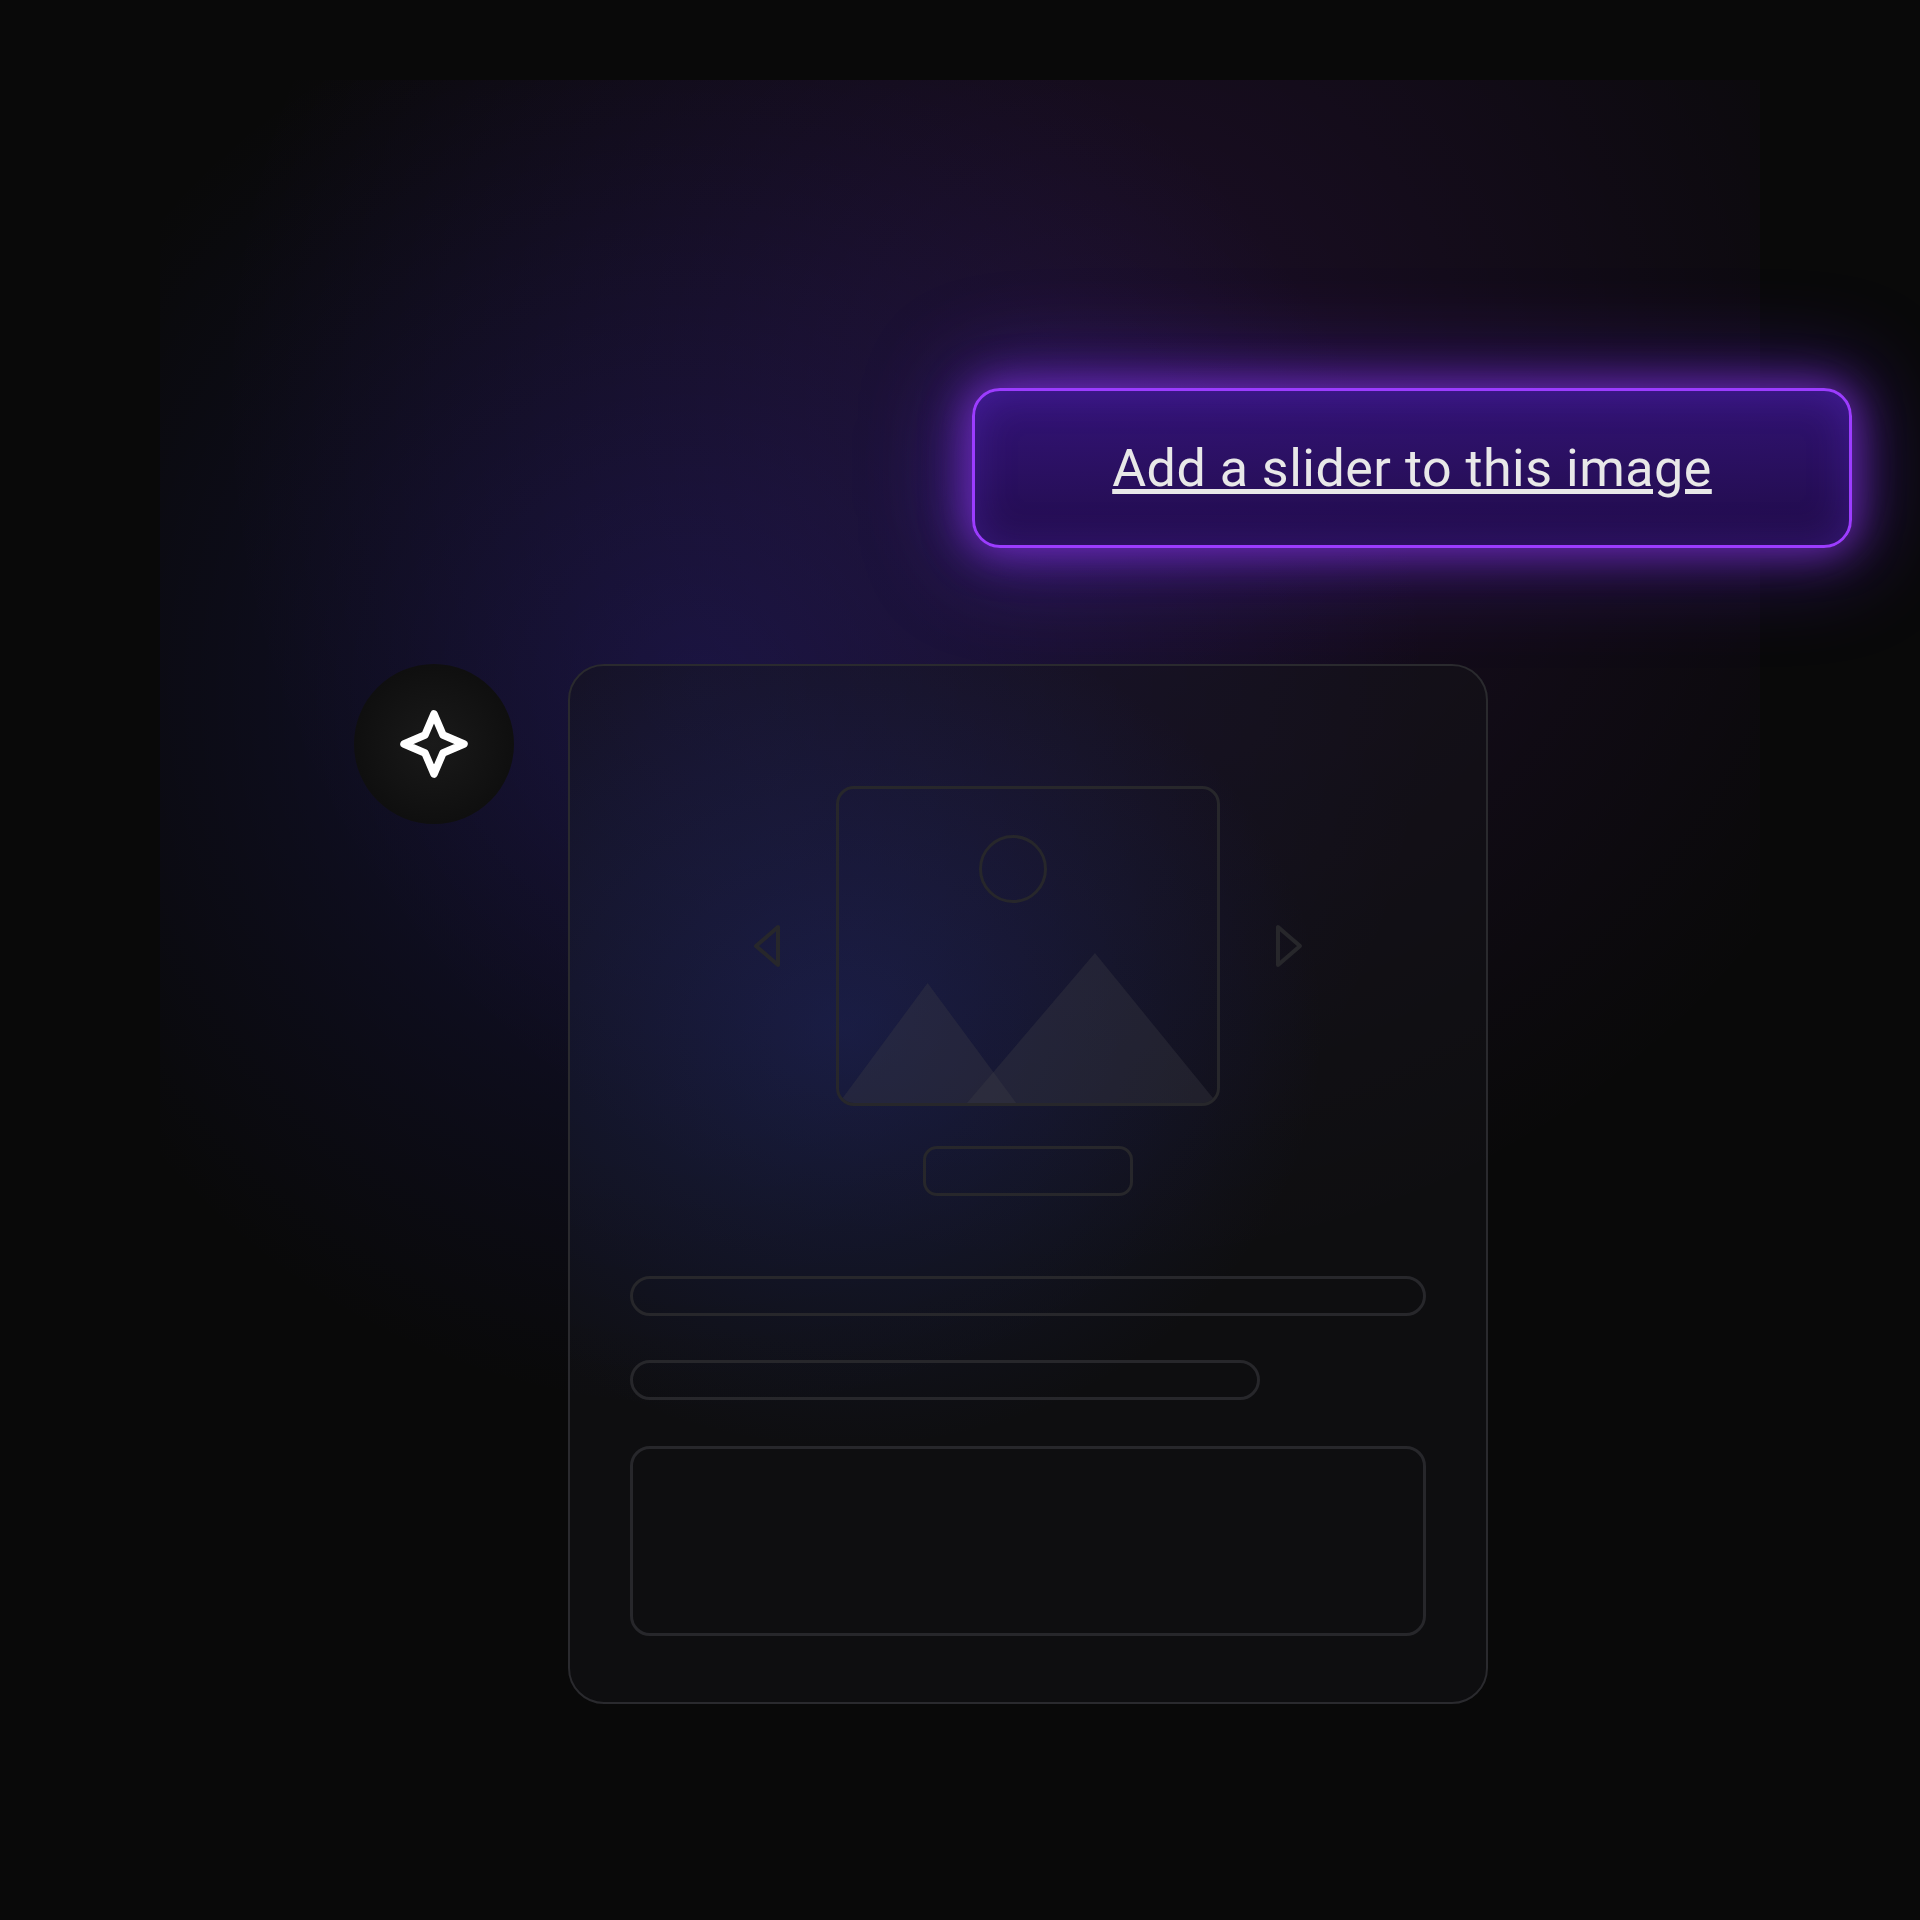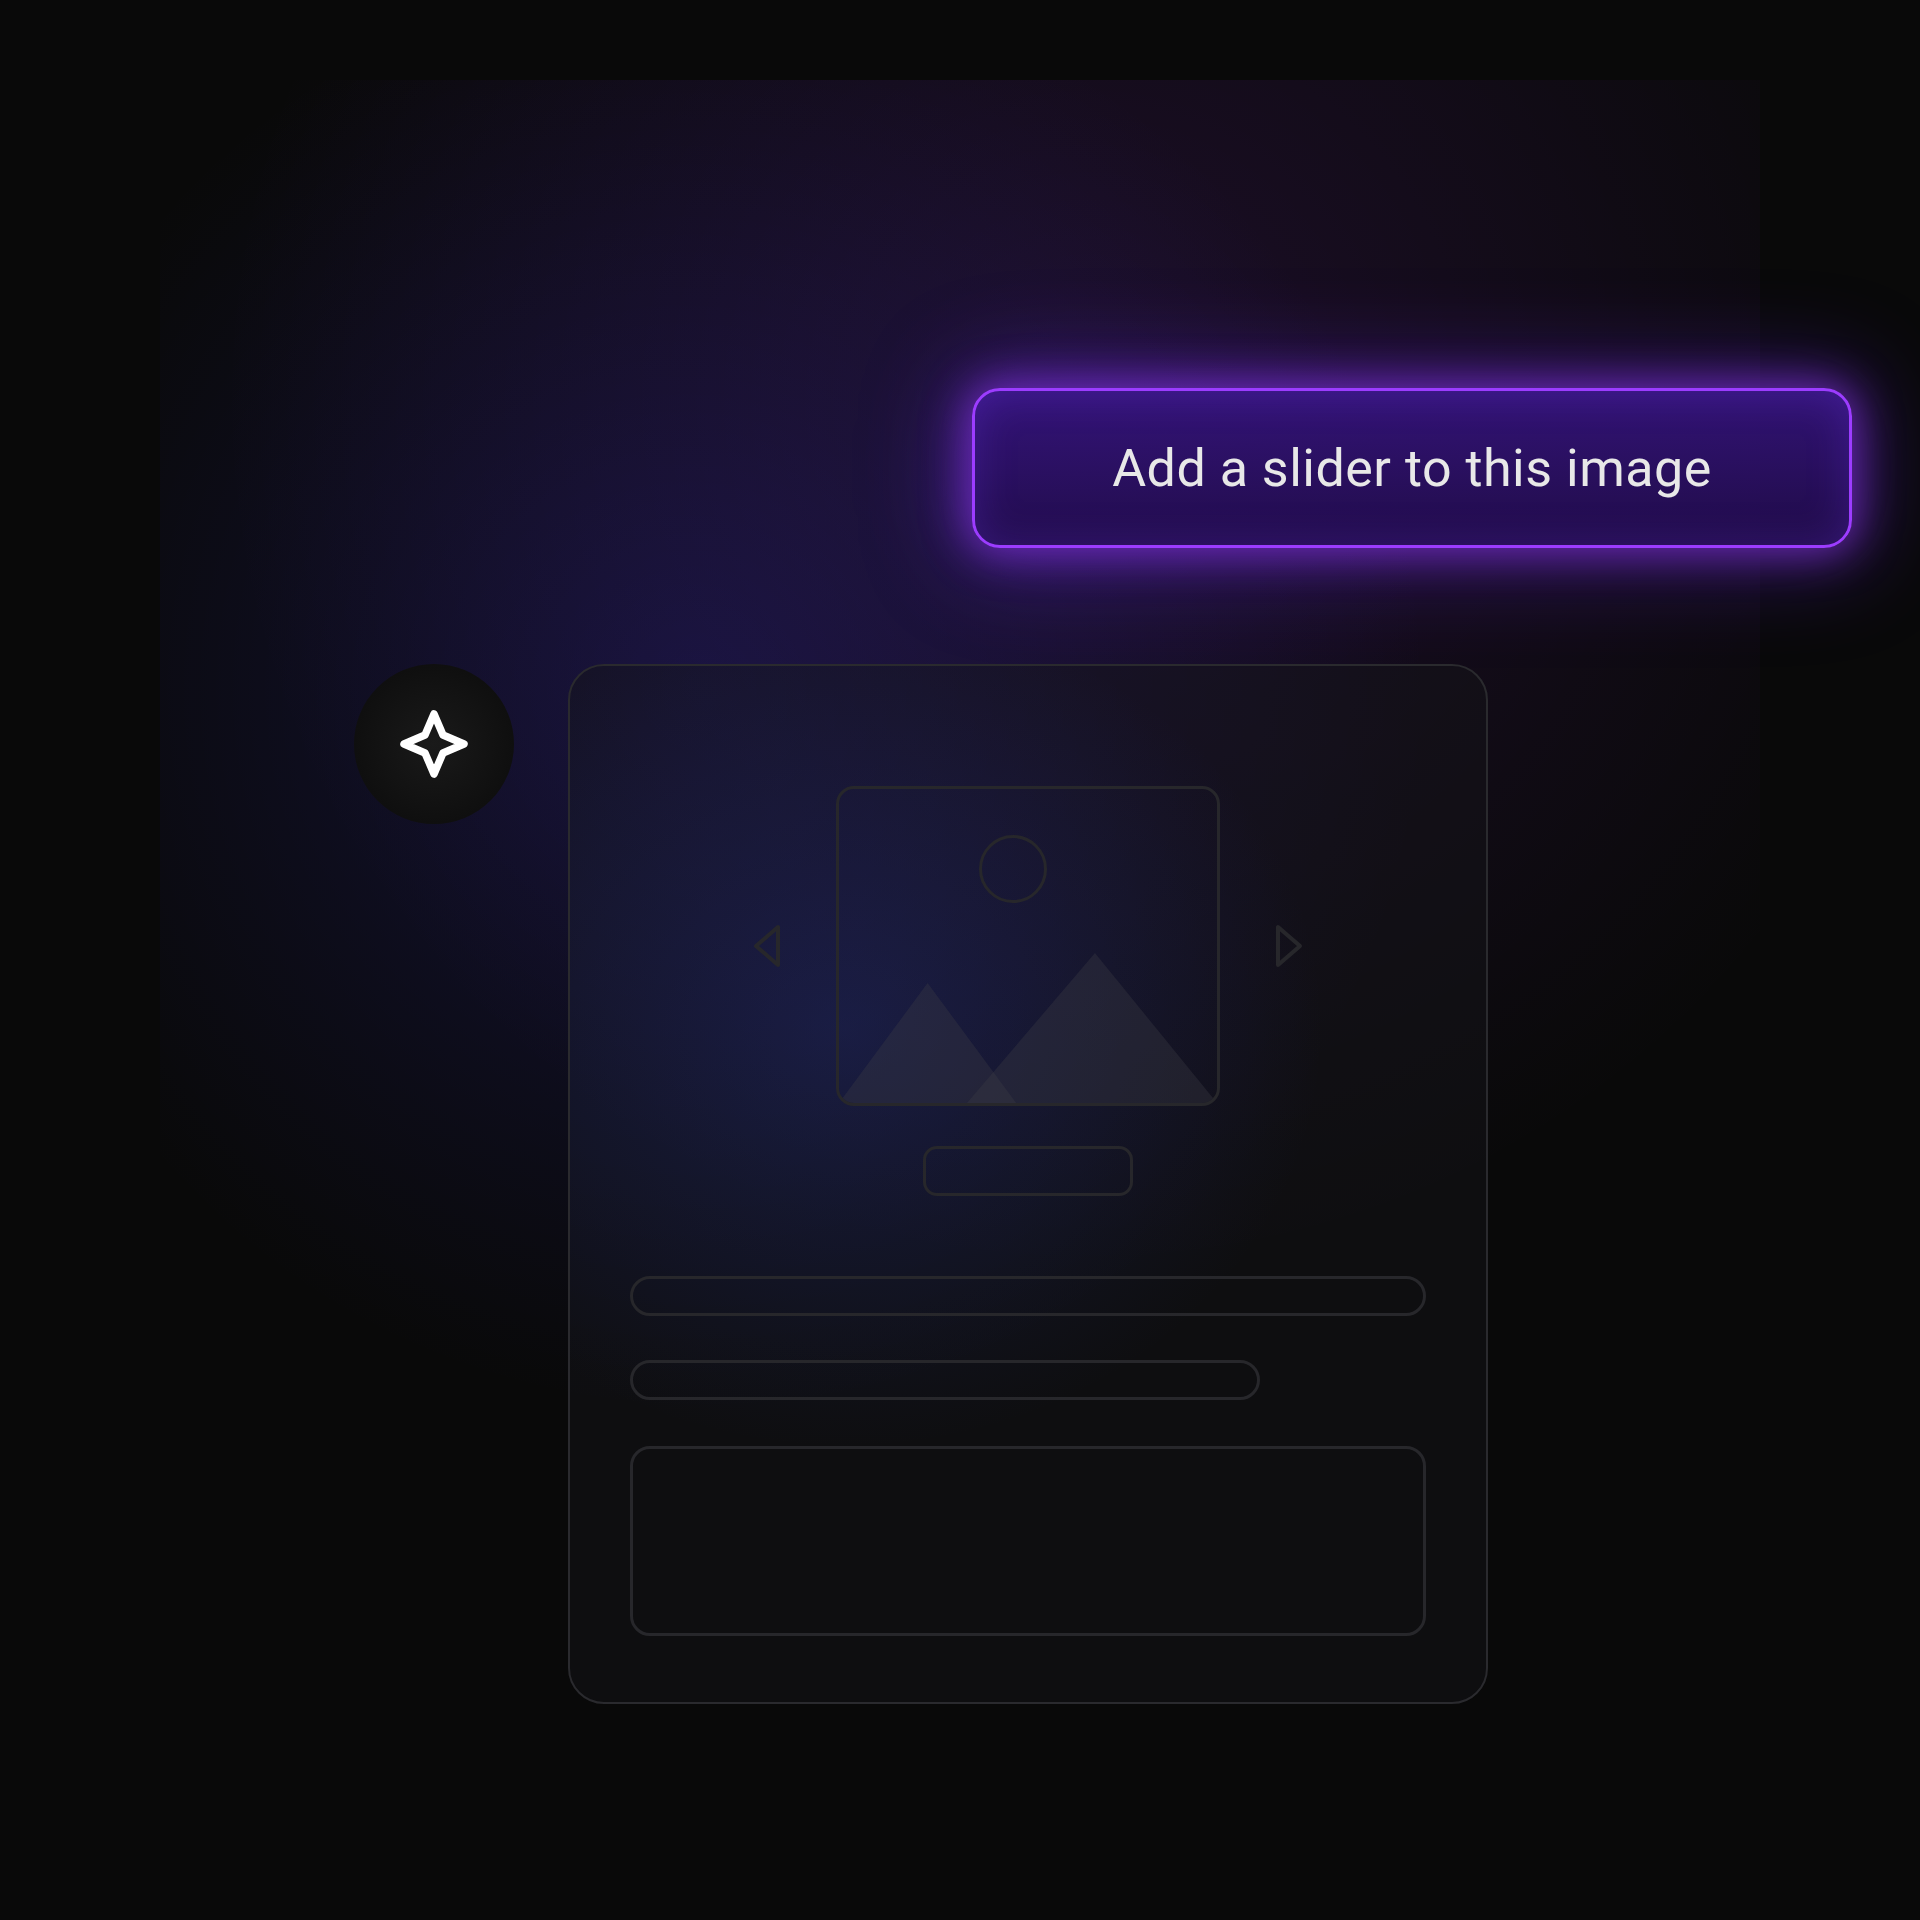--- a/index.html
+++ b/index.html
@@ -35,20 +35,21 @@
     box-shadow:
       0 0 40px 6px rgba(156,60,255,0.55),
       0 0 90px 20px rgba(110,40,255,0.35),
       inset 0 0 40px rgba(120,60,255,0.25);
     display:flex;align-items:center;justify-content:center;
   }
   .prompt span{
     color:var(--prompt-text);
     font-size:52px;
     letter-spacing:0.5px;
+    text-decoration:underline;
   }
 
   
   .ai-btn{
     position:absolute;
     left:354px;top:664px;
     width:160px;height:160px;border-radius:50%;
     background:radial-gradient(circle at 50% 50%, #1a1a1a 0%, #0f0f0f 70%);
     display:flex;align-items:center;justify-content:center;
     cursor:pointer;

